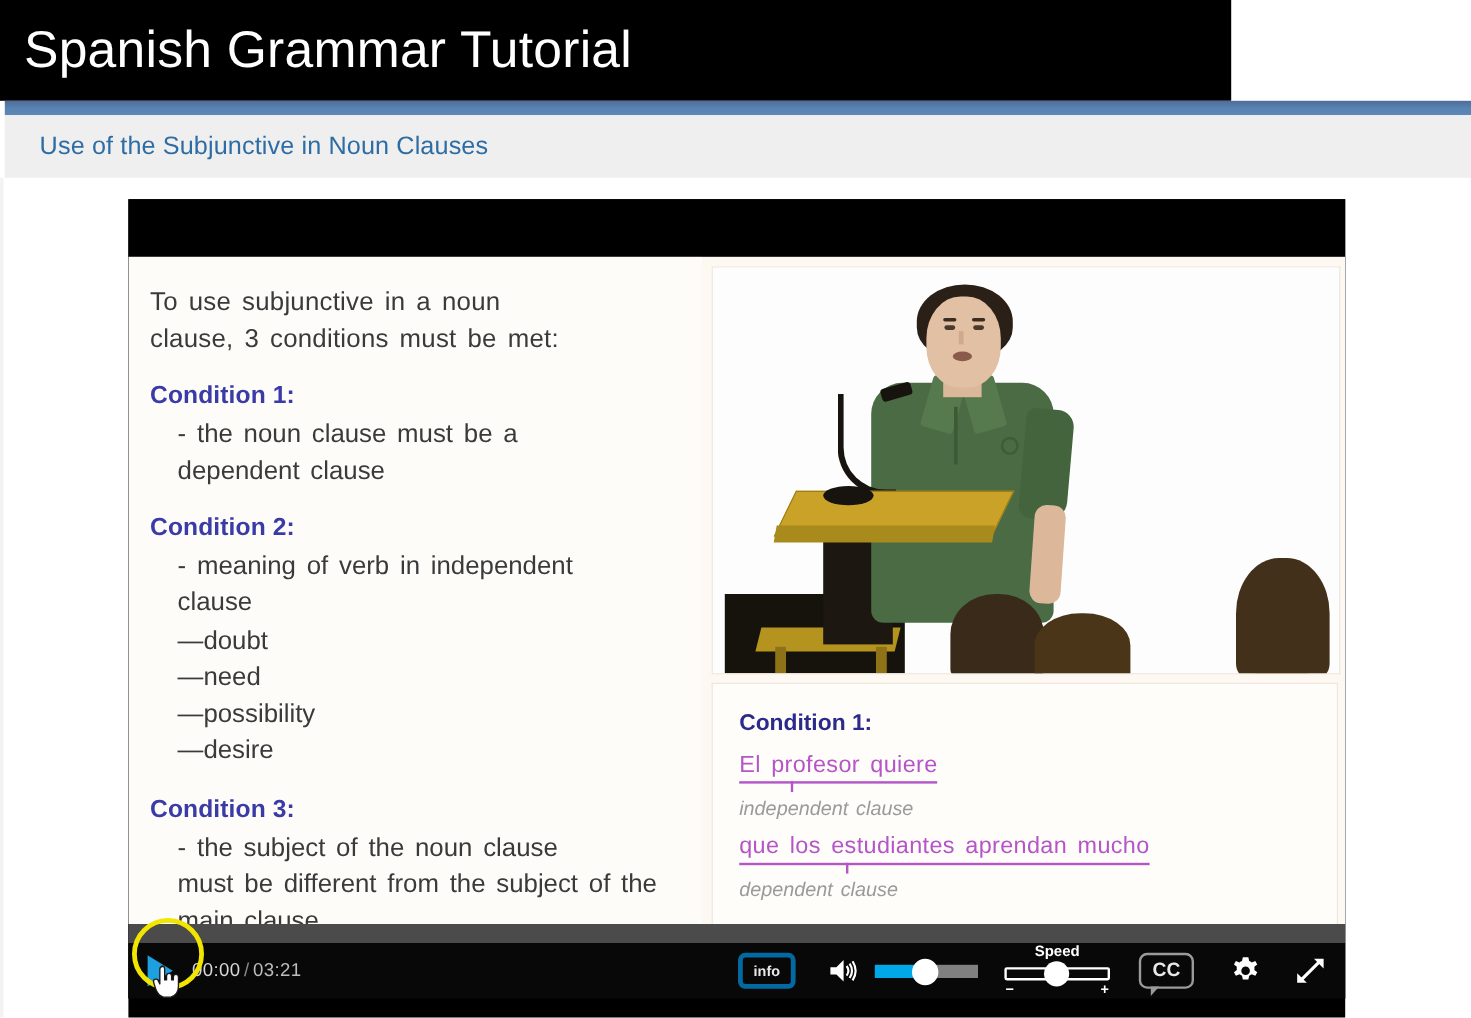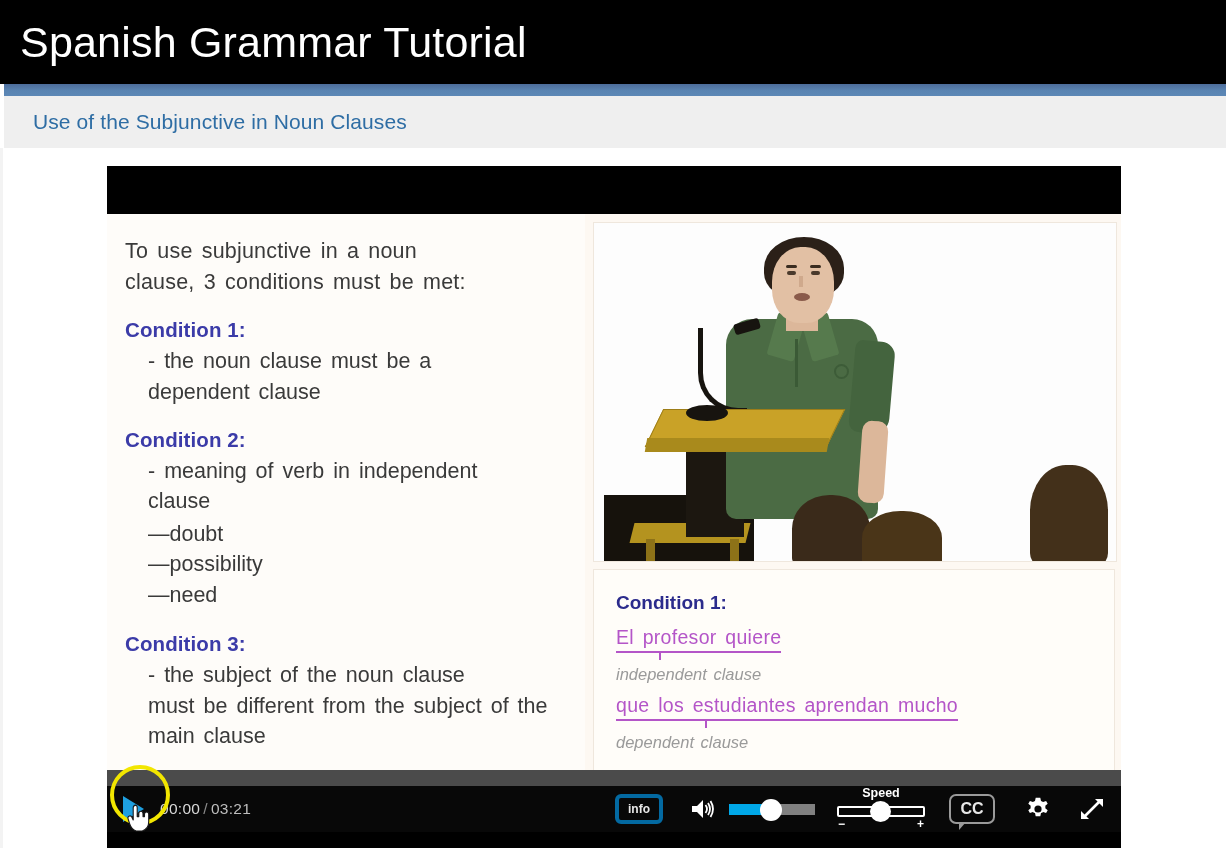--- a/index.html
+++ b/index.html
@@ -12,21 +12,21 @@
     height: 848px;
     overflow: hidden;
     font-family: "Liberation Sans", sans-serif;
     position: relative;
   }
 
   
   .app-header {
     position: absolute;
     left: 0; top: 0;
-    width: 1226px;
+    width: 1026px;
     height: 84px;
     background: #000000;
     display: flex;
     align-items: center;
   }
   .app-title {
     color: #ffffff;
     font-size: 43px;
     font-weight: 400;
     letter-spacing: 0.2px;
@@ -611,22 +611,23 @@
             <span class="sub">dependent clause</span>
           </div>
 
           <div class="cond-head">Condition 2:</div>
           <div class="cond-body tight">
             <span class="hang">- meaning of verb in independent</span>
             <span class="sub">clause</span>
           </div>
           <div class="dashlist">
             <div>—doubt</div>
+            <div>—need</div>
             <div>—possibility</div>
-            <div>—need</div>
+            <div>—desire</div>
           </div>
 
           <div class="cond-head">Condition 3:</div>
           <div class="cond-body">
             <span class="hang">- the subject of the noun clause</span>
             <span class="sub">must be different from the</span>
             <span class="sub">subject of the main clause</span>
           </div>
         </div>
       </div>

